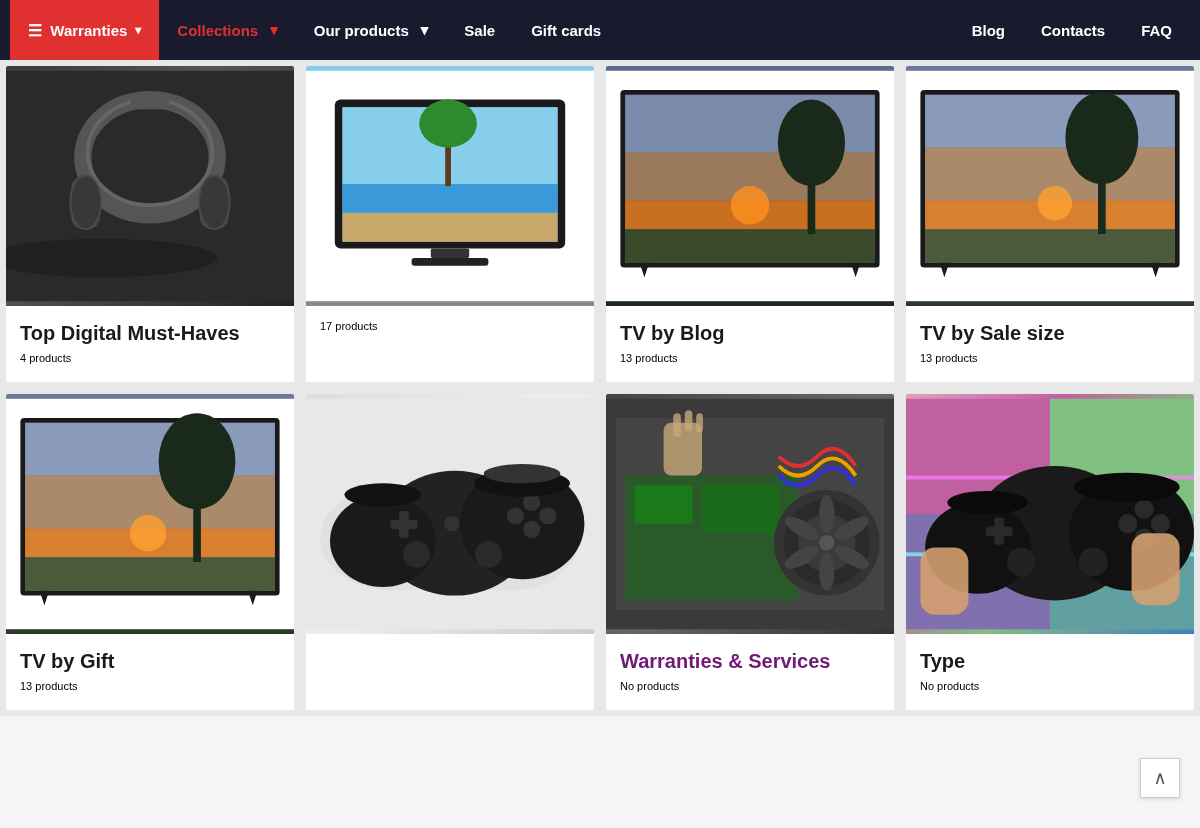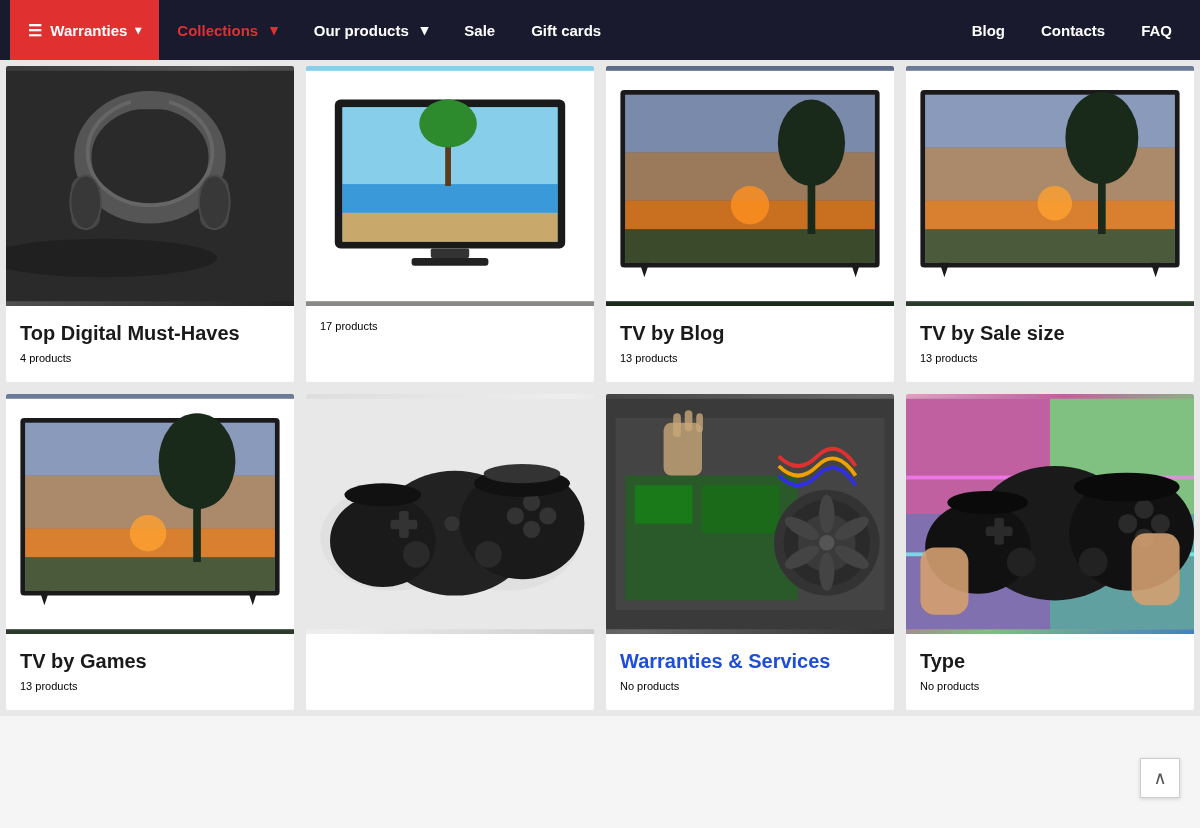--- a/index.html
+++ b/index.html
@@ -86,21 +86,21 @@
       font-size: 20px;
       font-weight: bold;
       color: #1a1a1a;
       line-height: 1.3;
       margin-bottom: 6px;
     }
     .card-count {
       font-size: 11px;
       color: #000000;
     }
-    .card-title.link { color: #1d4ed8; }
+    .card-title.link { color: #701a75; }
 
     
     .scroll-top {
       position: fixed;
       bottom: 30px;
       right: 20px;
       width: 40px;
       height: 40px;
       background: #fff;
       border: 1px solid #ccc;
@@ -297,21 +297,21 @@
         <rect x="20" y="135" width="260" height="30" fill="#d88030"></rect>
         <rect x="20" y="165" width="260" height="35" fill="#4a5a3a"></rect>
         <rect x="195" y="70" width="8" height="100" fill="#1a2a1a"></rect>
         <ellipse cx="199" cy="65" rx="40" ry="50" fill="#1a2a1a"></ellipse>
         <circle cx="148" cy="140" r="19" fill="#ffa030" opacity="0.8"></circle>
         <polygon points="252,200 257,215 262,200" fill="#1a1a1a"></polygon>
         <polygon points="35,200 40,215 45,200" fill="#1a1a1a"></polygon>
       </svg>
     </div>
     <div class="card-body">
-      <div class="card-title">TV by Games</div>
+      <div class="card-title">TV by Gift</div>
       <div class="card-count">13 products</div>
     </div>
   </div>
 
   <div class="card">
     <div class="card-image img-gamepad">
       <svg viewBox="0 0 300 240" xmlns="http://www.w3.org/2000/svg">
         <rect width="300" height="240" fill="#e8e8e8"></rect>
 
         <ellipse cx="90" cy="145" rx="75" ry="55" fill="#e0e0e0"></ellipse>

